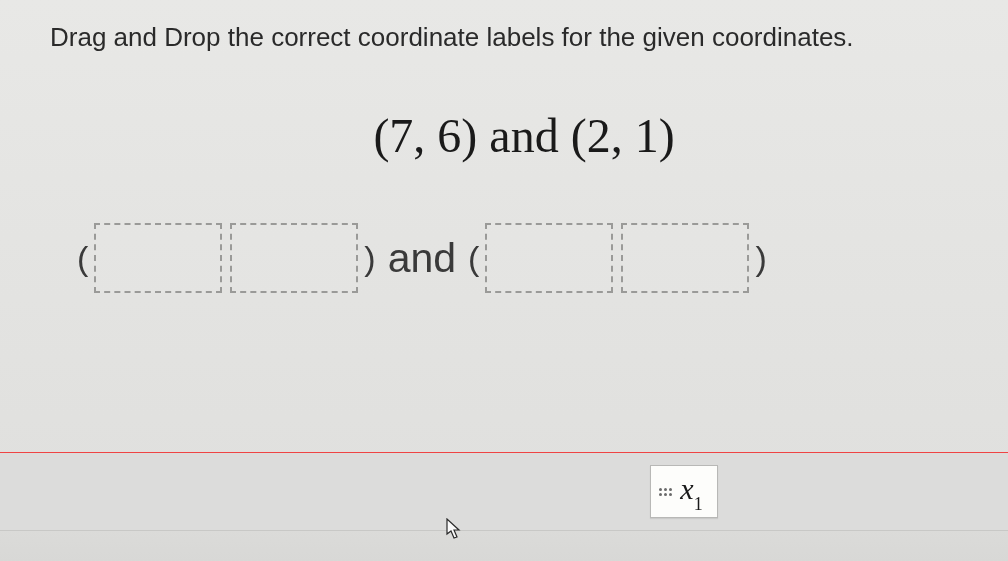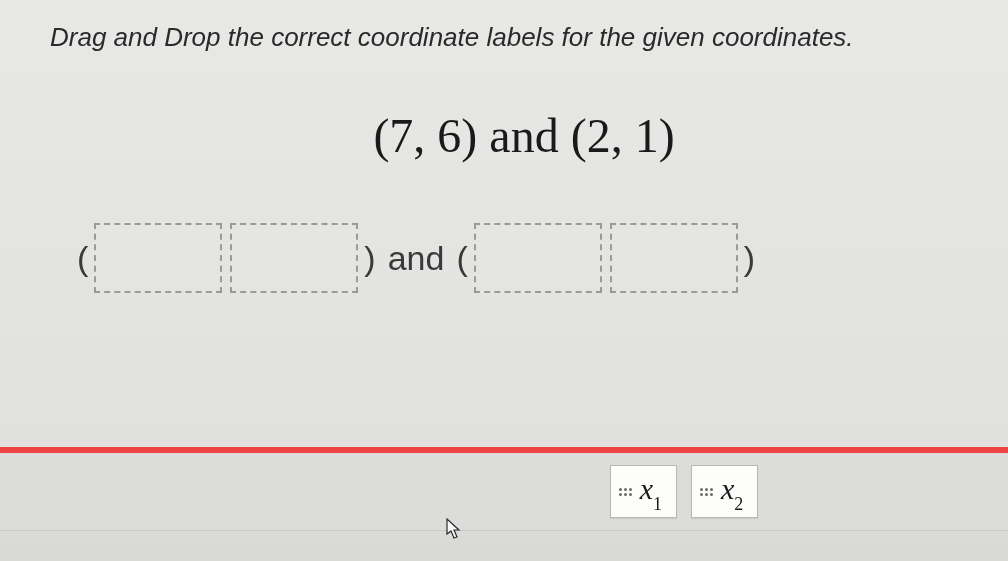--- a/index.html
+++ b/index.html
@@ -13,21 +13,20 @@
       background: linear-gradient(to bottom, #e8e8e6 0%, #e0e0de 85%, #d8d8d6 100%);
       font-family: Arial, Helvetica, sans-serif;
       position: relative;
       overflow: hidden;
     }
     .instruction {
       padding: 22px 68px 0 50px;
       font-size: 26px;
       color: #2a2a2a;
       font-weight: 400;
-      font-style: italic;
     }
     .coords-display {
       text-align: center;
       margin-top: 55px;
       font-size: 48px;
       color: #1a1a1a;
       font-family: 'Times New Roman', serif;
       padding-left: 40px;
     }
     .drop-row {
@@ -38,40 +37,40 @@
       padding-left: 75px;
       font-size: 30px;
       color: #3a3a3a;
     }
     .paren {
       font-size: 34px;
       color: #3a3a3a;
       padding: 0 2px;
     }
     .and-text {
-      font-size: 34px;
+      font-size: 41px;
       padding: 0 10px;
       color: #3a3a3a;
     }
     .drop-zone {
       display: inline-block;
       width: 128px;
       height: 70px;
       border: 2px dashed #9a9a98;
       background: rgba(255,255,255,0.05);
       margin: 0 4px;
       vertical-align: middle;
     }
     .tile-bar {
       position: absolute;
       bottom: 30px;
       left: 0;
       right: 0;
       background: #dcdcdb;
-      border-top: 6px solid #ef4444;
+      border-top: 1px solid #ef4444;
       border-bottom: 1px solid #c8c8c6;
       padding: 12px 0;
       display: flex;
       justify-content: center;
       gap: 14px;
       padding-left: 360px;
     }
     .tile {
       display: flex;
       align-items: center;
@@ -147,34 +146,19 @@
           <span class="grip-dot"></span>
         </span>
       <span class="grip-row">
           <span class="grip-dot"></span>
           <span class="grip-dot"></span>
           <span class="grip-dot"></span>
         </span>
     </span>
     <span><span class="var-letter">x</span><span class="subscript">1</span></span>
   </div>
-  <div class="tile">
-    <span class="grip">
-      <span class="grip-row">
-          <span class="grip-dot"></span>
-          <span class="grip-dot"></span>
-          <span class="grip-dot"></span>
-        </span>
-      <span class="grip-row">
-          <span class="grip-dot"></span>
-          <span class="grip-dot"></span>
-          <span class="grip-dot"></span>
-        </span>
-    </span>
-    <span><span class="var-letter">x</span><span class="subscript">2</span></span>
-  </div>
 </div>
 
 <div class="cursor">
   <svg width="18" height="22" viewBox="0 0 18 22">
     <path d="M2 1 L2 16 L6 13 L9 20 L12 19 L9 12 L14 12 Z" fill="#fafafa" stroke="#2a2a2a" stroke-width="1.2"></path>
   </svg>
 </div>
 
 </body></html>

